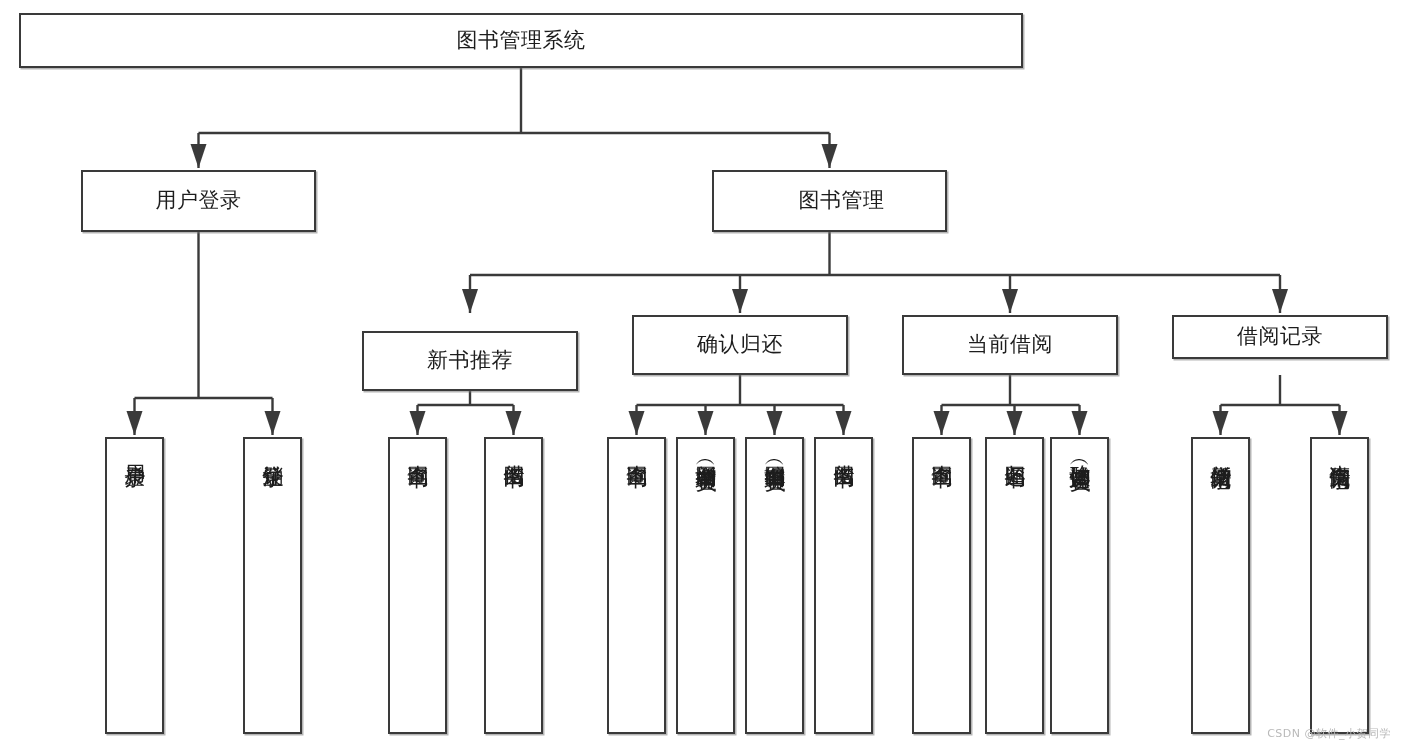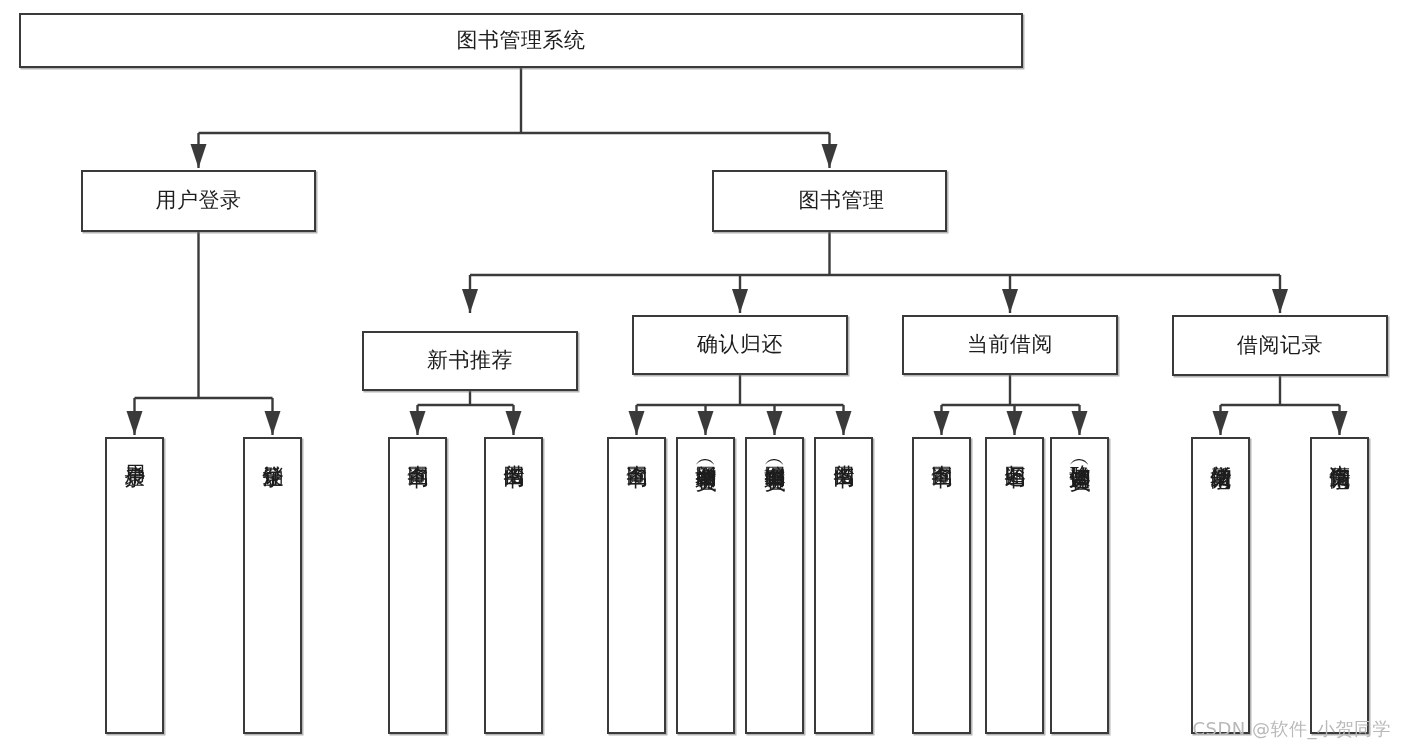--- a/index.html
+++ b/index.html
@@ -54,21 +54,21 @@
     text-orientation: upright;
     font-size: 21px;
     line-height: 1.18;
     letter-spacing: 1px;
     white-space: nowrap;
   }
   #watermark {
     position: absolute;
     right: 14px;
     bottom: 6px;
-    font-size: 18px;
+    font-size: 11px;
     color: #b9b9b9;
     letter-spacing: 0.5px;
     white-space: nowrap;
     pointer-events: none;
   }
 </style>
 </head>
 <body>
 
 <div id="canvas">
@@ -138,21 +138,21 @@
       </div>
       <div class="node horiz" style="left: 362px; top: 315px; width: 216px; height: 60px; border-color: rgb(58, 58, 58); background: rgb(255, 255, 255); margin-top: 16px;">
         <span class="lbl">新书推荐</span>
       </div>
       <div class="node horiz" style="left: 632px; top: 315px; width: 216px; height: 60px; border-color: rgb(58, 58, 58); background: rgb(255, 255, 255);">
         <span class="lbl">确认归还</span>
       </div>
       <div class="node horiz" style="left: 902px; top: 315px; width: 216px; height: 60px; border-color: rgb(58, 58, 58); background: rgb(255, 255, 255);">
         <span class="lbl">当前借阅</span>
       </div>
-      <div class="node horiz" style="left: 1172px; top: 315px; width: 216px; height: 61px; border-color: rgb(58, 58, 58); background: rgb(255, 255, 255);">
+      <div class="node horiz" style="left: 1172px; top: 315px; width: 216px; height: 44px; border-color: rgb(58, 58, 58); background: rgb(255, 255, 255);">
         <span class="lbl">借阅记录</span>
       </div>
       <div class="node vert" style="left: 105px; top: 437px; width: 59px; height: 297px; border-color: rgb(58, 58, 58); background: rgb(255, 255, 255);">
         <span class="lbl">用户登录</span>
       </div>
       <div class="node vert" style="left: 243px; top: 437px; width: 59px; height: 297px; border-color: rgb(58, 58, 58); background: rgb(255, 255, 255);">
         <span class="lbl">注销登录</span>
       </div>
       <div class="node vert" style="left: 388px; top: 437px; width: 59px; height: 297px; border-color: rgb(58, 58, 58); background: rgb(255, 255, 255);">
         <span class="lbl">查询图书</span>

